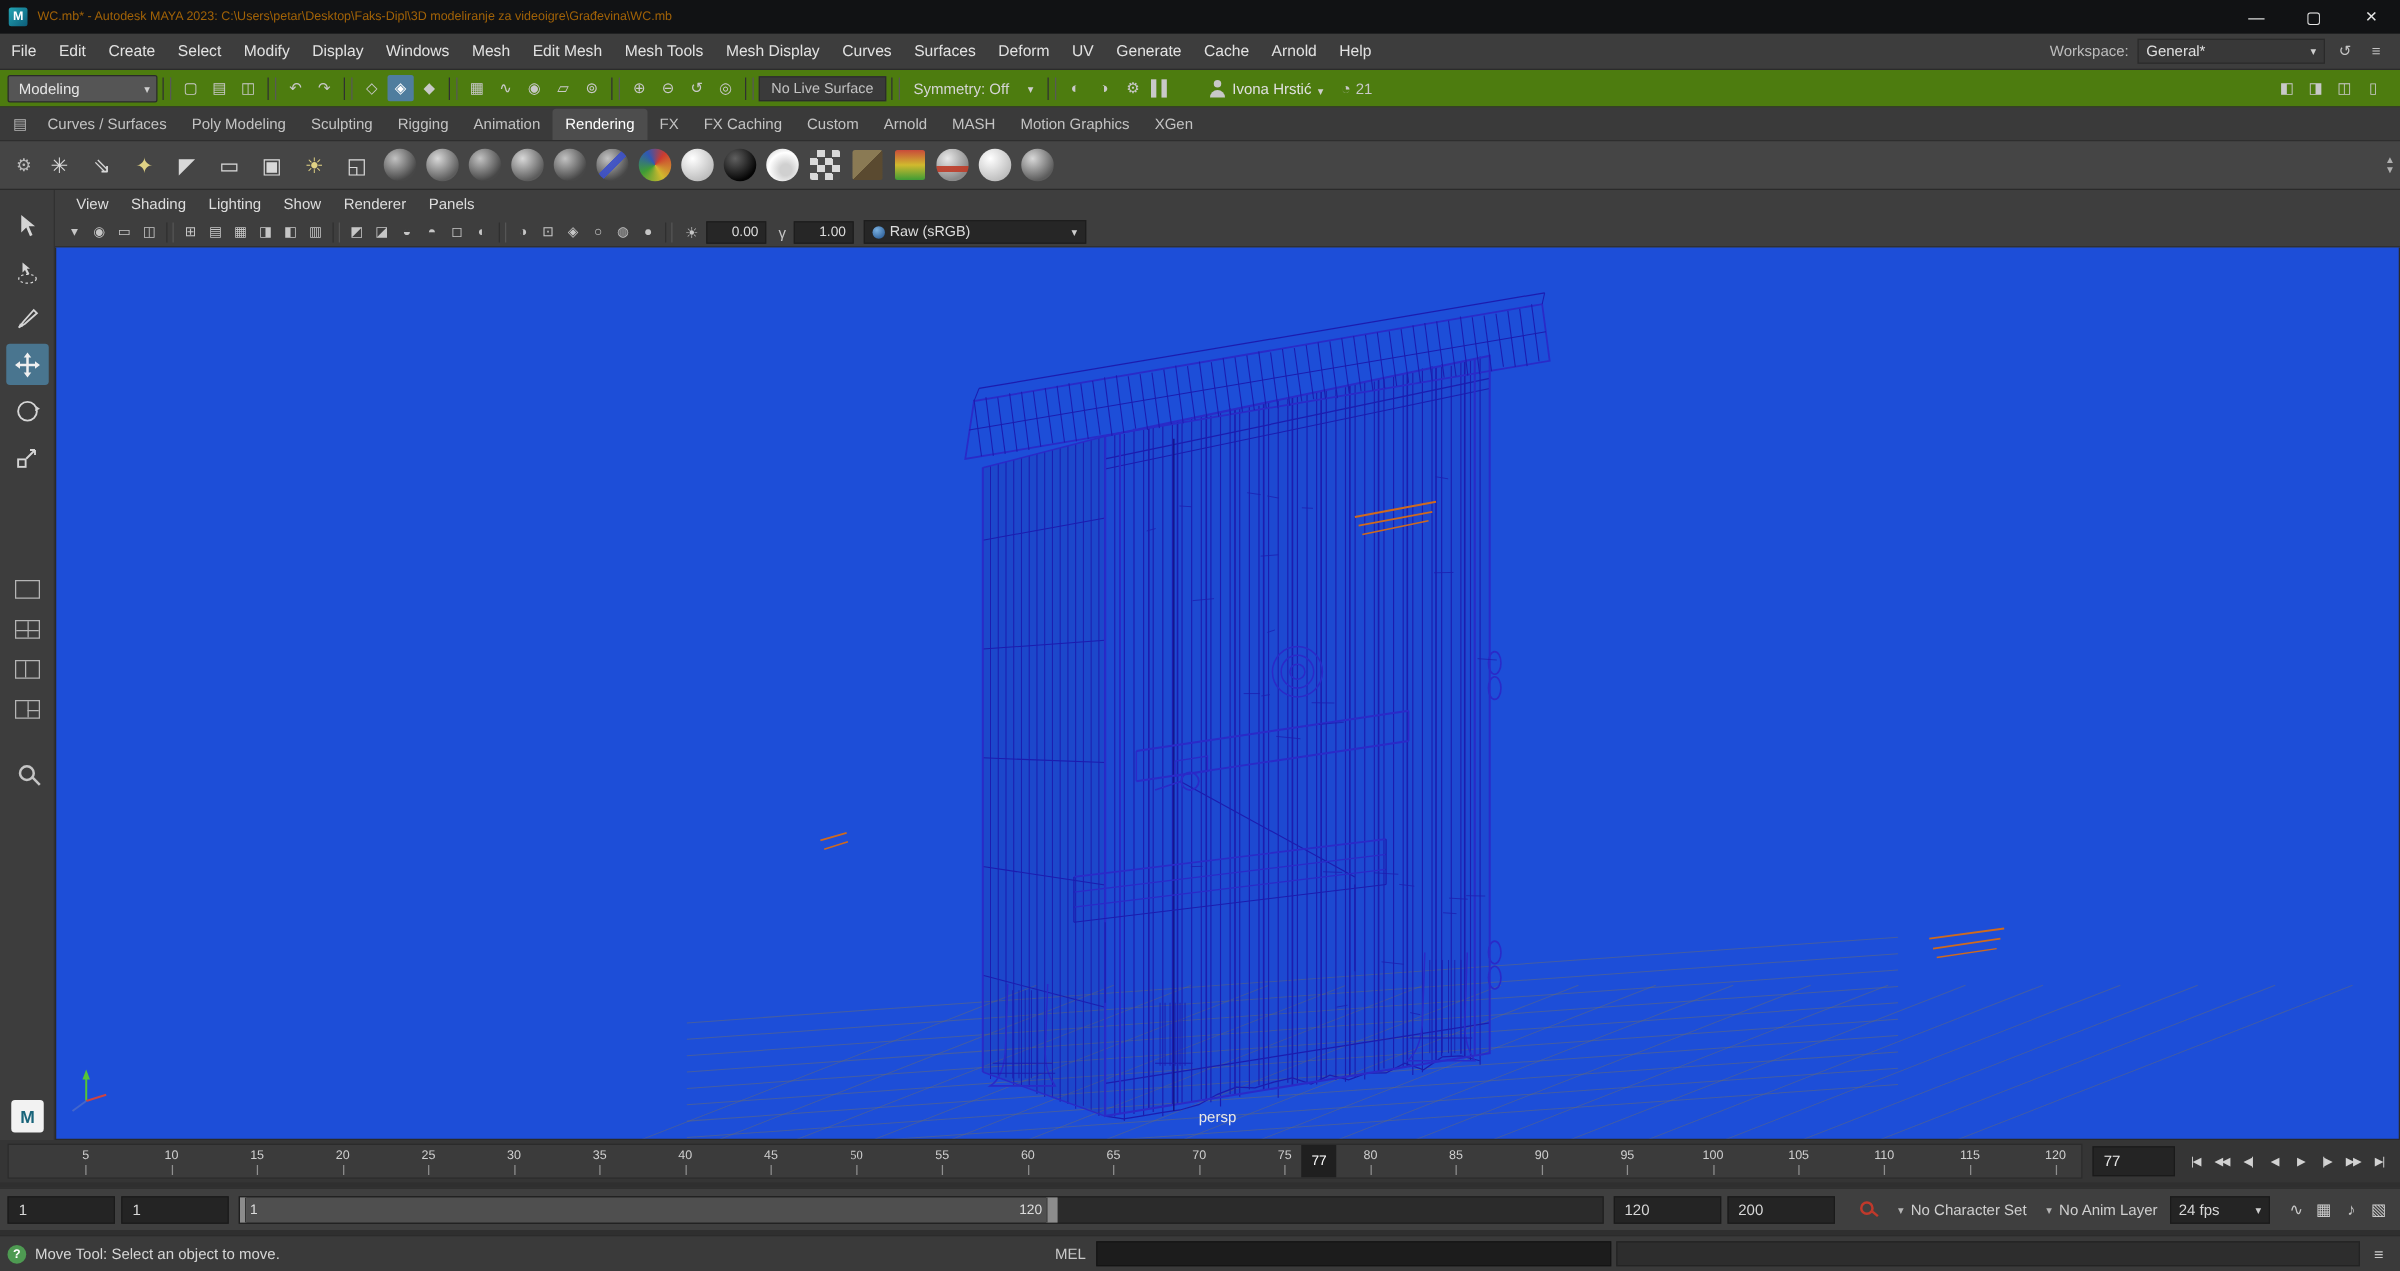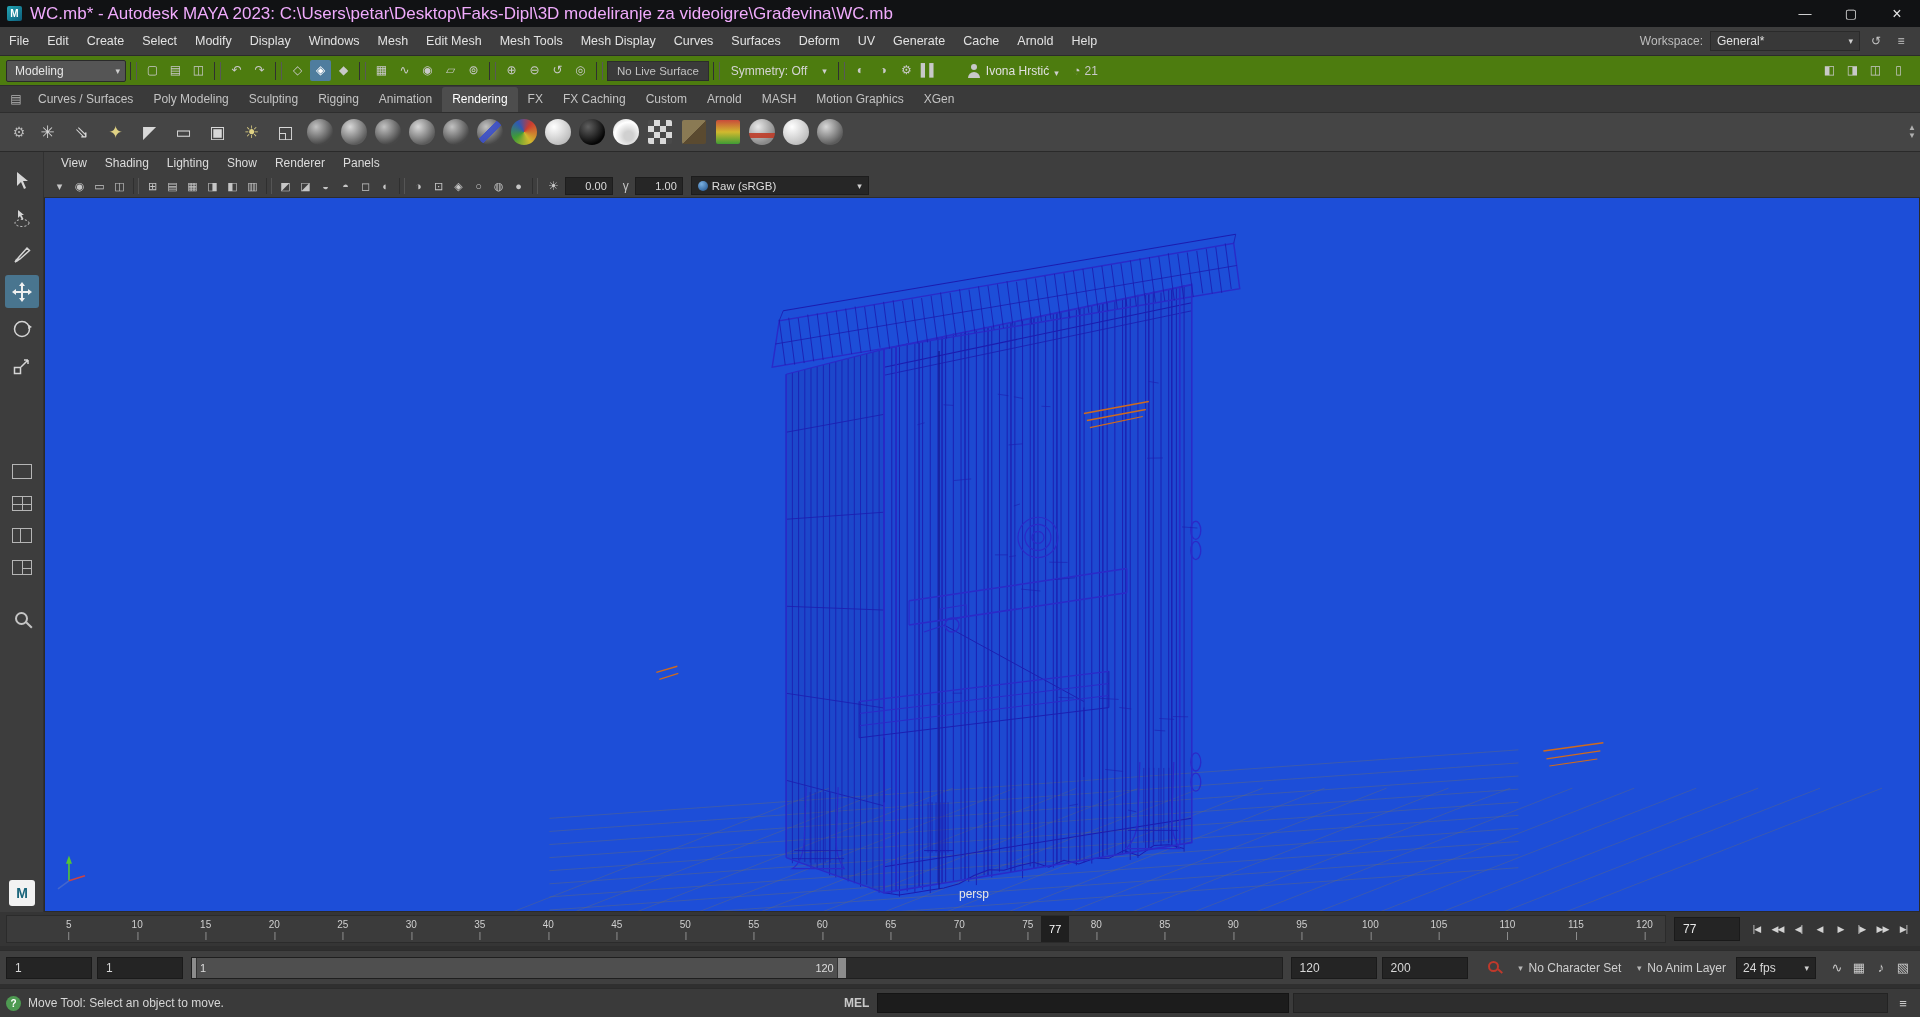--- a/index.html
+++ b/index.html
@@ -3,21 +3,21 @@
 <meta charset="utf-8">
 <style>
   * { box-sizing: border-box; margin: 0; padding: 0; }
   html,body { background:#2f2f2f; }
   body { font-family:"Liberation Sans", sans-serif; font-size:12px; color:#cccccc; }
   .app { position:relative; width:1920px; height:1017px; overflow:hidden; background:#2f2f2f; }
 
   
   .title-bar { position:absolute; top:0; left:0; right:0; height:27px; background:#111214; display:flex; align-items:center; }
   .maya-logo { width:15px; height:15px; margin:0 8px 0 7px; border-radius:2px; background:linear-gradient(135deg,#22a5b4,#0d5d7a); color:#fff; font-size:10px; font-weight:bold; text-align:center; line-height:15px; }
-  .title-text { font-size:17px; color:#f0abfc; white-space:nowrap; }
+  .title-text { font-size:10px; color:#a16207; white-space:nowrap; }
   .tb-spacer { flex:1; }
   .win-btn { width:46px; height:27px; line-height:27px; text-align:center; color:#e6e6e6; font-size:13px; }
 
   
   .menu-bar { position:absolute; top:27px; left:0; right:0; height:29px; background:#3d3d3d; border-bottom:1px solid #2b2b2b; display:flex; align-items:center; }
   .menu-item { padding:0 9px; line-height:28px; font-size:12.5px; color:#e2e2e2; white-space:nowrap; }
   .ws { margin-left:auto; display:flex; align-items:center; gap:7px; padding-right:10px; color:#bdbdbd; }
   .ws-dd { display:flex; align-items:center; justify-content:space-between; min-width:150px; height:20px; background:#383838; border:1px solid #2a2a2a; padding:0 6px; color:#e0e0e0; }
   .ws-icon { width:18px; text-align:center; color:#c5c5c5; font-size:12px; }
 
@@ -117,21 +117,21 @@
   .mini-dd { width:16px; height:20px; line-height:20px; text-align:center; color:#b5b5b5; font-size:9px; }
   .rs-label { font-size:12px; color:#cfcfcf; margin-right:10px; white-space:nowrap; }
   .fps-dd { width:80px; height:22px; background:#242424; border:1px solid #1a1a1a; display:flex; align-items:center; justify-content:space-between; padding:0 6px; color:#d8d8d8; margin-right:10px; }
   .rr-icon { width:22px; height:22px; line-height:22px; text-align:center; color:#c9c9c9; font-size:13px; }
 
   
   .bottom-bar { position:absolute; top:988px; left:0; right:0; height:29px; background:#3a3a3a; border-top:1px solid #2b2b2b; display:flex; align-items:center; padding:0 6px; }
   .help-zone { flex:0 0 830px; display:flex; align-items:center; gap:7px; }
   .help-icon { width:15px; height:15px; border-radius:50%; background:#4e9a52; color:#fff; font-size:10px; font-weight:bold; text-align:center; line-height:15px; }
   .help-text { color:#d6d6d6; }
-  .mel-label { color:#c9c9c9; margin:0 8px;font-weight:bold; }
+  .mel-label { color:#c9c9c9; margin:0 8px; }
   .cmd-input { flex:0 0 412px; height:20px; background:#1c1c1c; border:1px solid #141414; }
   .cmd-output { flex:1; height:20px; background:#2d2d2d; border:1px solid #232323; margin-left:4px; }
   .script-icon { width:22px; text-align:center; color:#c9c9c9; font-size:13px; margin-left:4px; }
 </style>
 </head>
 <body>
 
 <div class="app">
 
   <div class="title-bar">
@@ -704,21 +704,21 @@
       </div>
     <span class="tick" style="left: 3.71901%;">5</span>
         <span class="tick" style="left: 7.85124%;">10</span>
         <span class="tick" style="left: 11.9835%;">15</span>
         <span class="tick" style="left: 16.1157%;">20</span>
         <span class="tick" style="left: 20.2479%;">25</span>
         <span class="tick" style="left: 24.3802%;">30</span>
         <span class="tick" style="left: 28.5124%;">35</span>
         <span class="tick" style="left: 32.6446%;">40</span>
         <span class="tick" style="left: 36.7769%;">45</span>
-        <span class="tick" style="left: 40.9091%;">50</span>
+        <span class="tick" style="left: 40.9091%; font-family: Liberation Serif, serif;">50</span>
         <span class="tick" style="left: 45.0413%;">55</span>
         <span class="tick" style="left: 49.1736%;">60</span>
         <span class="tick" style="left: 53.3058%;">65</span>
         <span class="tick" style="left: 57.438%;">70</span>
         <span class="tick" style="left: 61.5702%;">75</span>
         <span class="tick" style="left: 65.7025%;">80</span>
         <span class="tick" style="left: 69.8347%;">85</span>
         <span class="tick" style="left: 73.9669%;">90</span>
         <span class="tick" style="left: 78.0992%;">95</span>
         <span class="tick" style="left: 82.2314%;">100</span>

